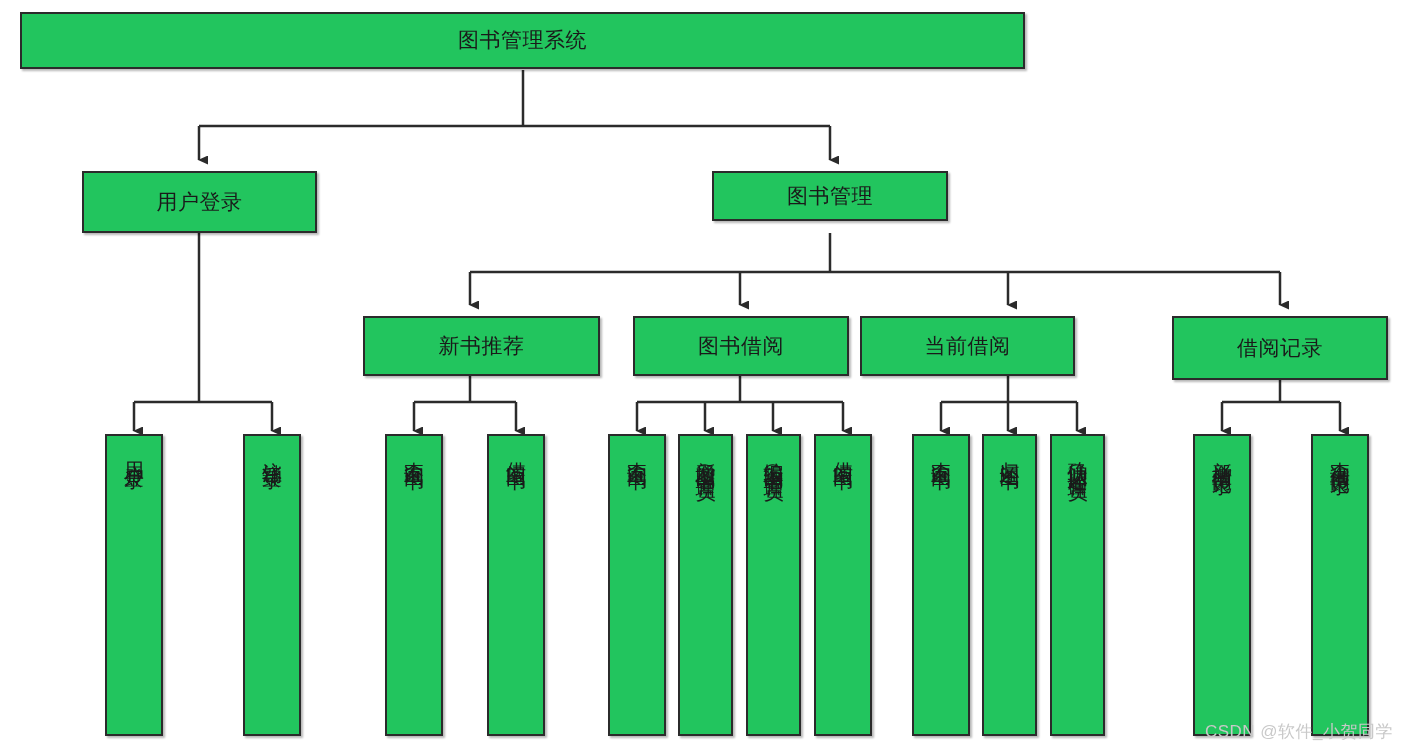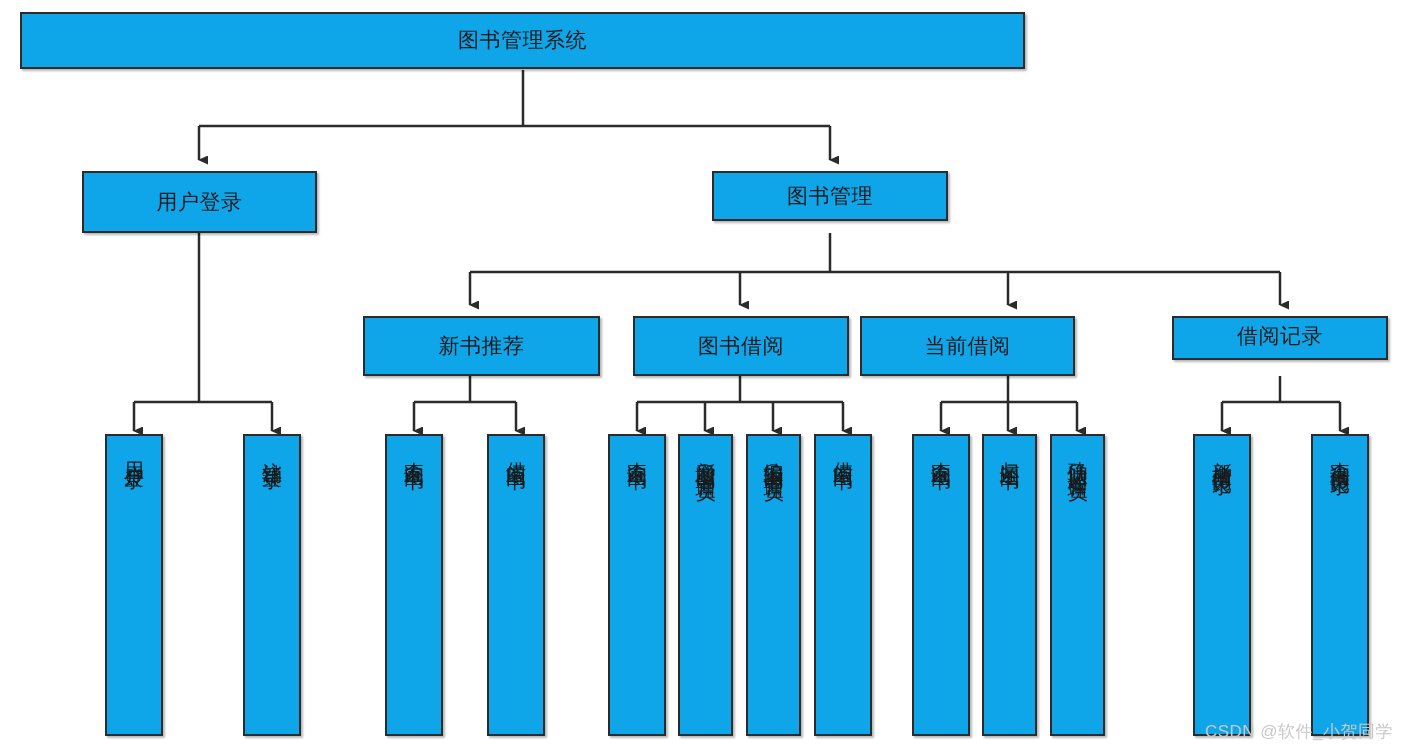--- a/index.html
+++ b/index.html
@@ -22,21 +22,21 @@
   svg#edges {
     position: absolute;
     left: 0;
     top: 0;
     width: 1405px;
     height: 747px;
   }
   .node {
     position: absolute;
     box-sizing: border-box;
-    background: #0ea5e9;
+    background: #22c55e;
     border: 2px solid #2b2b2b;
     box-shadow: 2px 2px 2px rgba(0,0,0,0.28);
     display: flex;
     align-items: center;
     justify-content: center;
     color: #1a1a1a;
   }
   .node-label {
     font-size: 21px;
     line-height: 1.25;
@@ -140,21 +140,21 @@
 
   <div class="node" style="left:363px; top:316px; width:237px; height:60px;">
     <span class="node-label">新书推荐</span>
   </div>
   <div class="node" style="left:633px; top:316px; width:216px; height:60px;">
     <span class="node-label">图书借阅</span>
   </div>
   <div class="node" style="left:860px; top:316px; width:215px; height:60px;">
     <span class="node-label">当前借阅</span>
   </div>
-  <div class="node" style="left:1172px; top:316px; width:216px; height:44px;font-family:Liberation Mono, monospace;">
+  <div class="node" style="left:1172px; top:316px; width:216px; height:64px;">
     <span class="node-label">借阅记录</span>
   </div>
 
   <div class="node vertical" style="left:105px; top:434px; width:58px; height:302px;">
     <span class="node-label">用户登录</span>
   </div>
   <div class="node vertical" style="left:243px; top:434px; width:58px; height:302px;">
     <span class="node-label">注销登录</span>
   </div>
 

